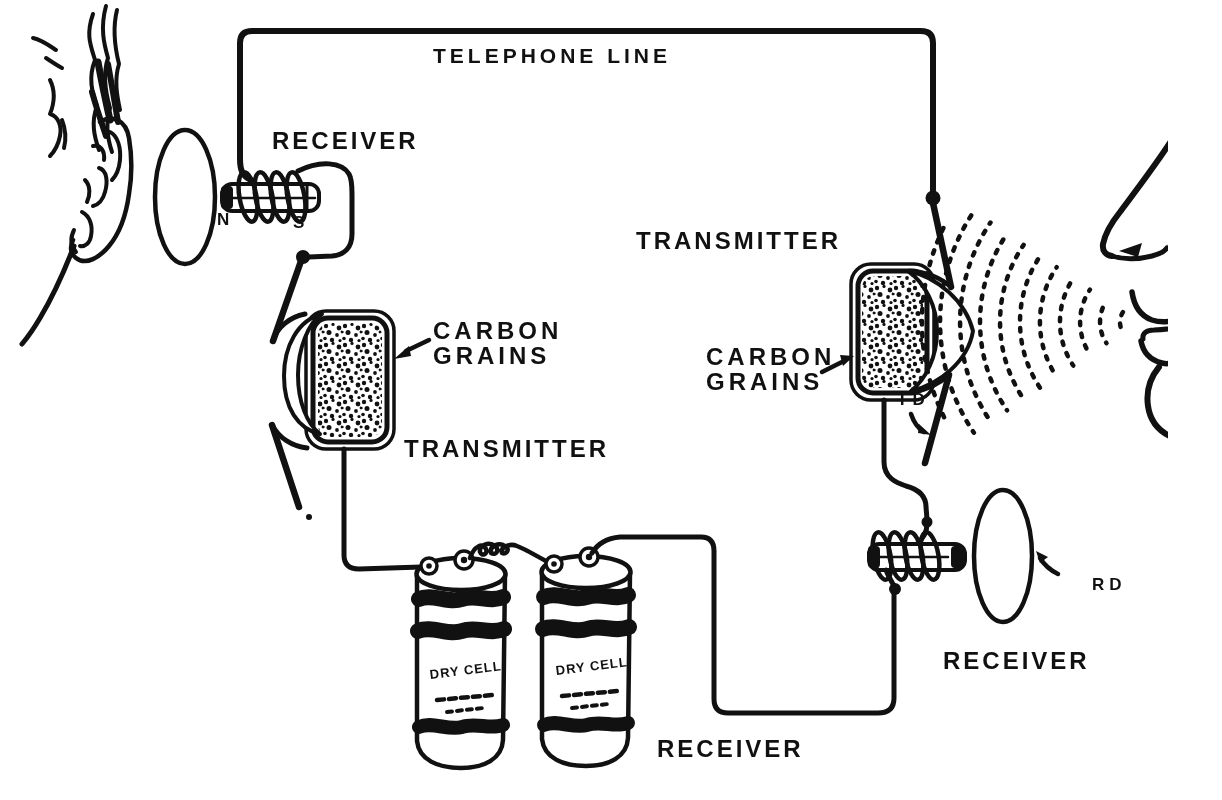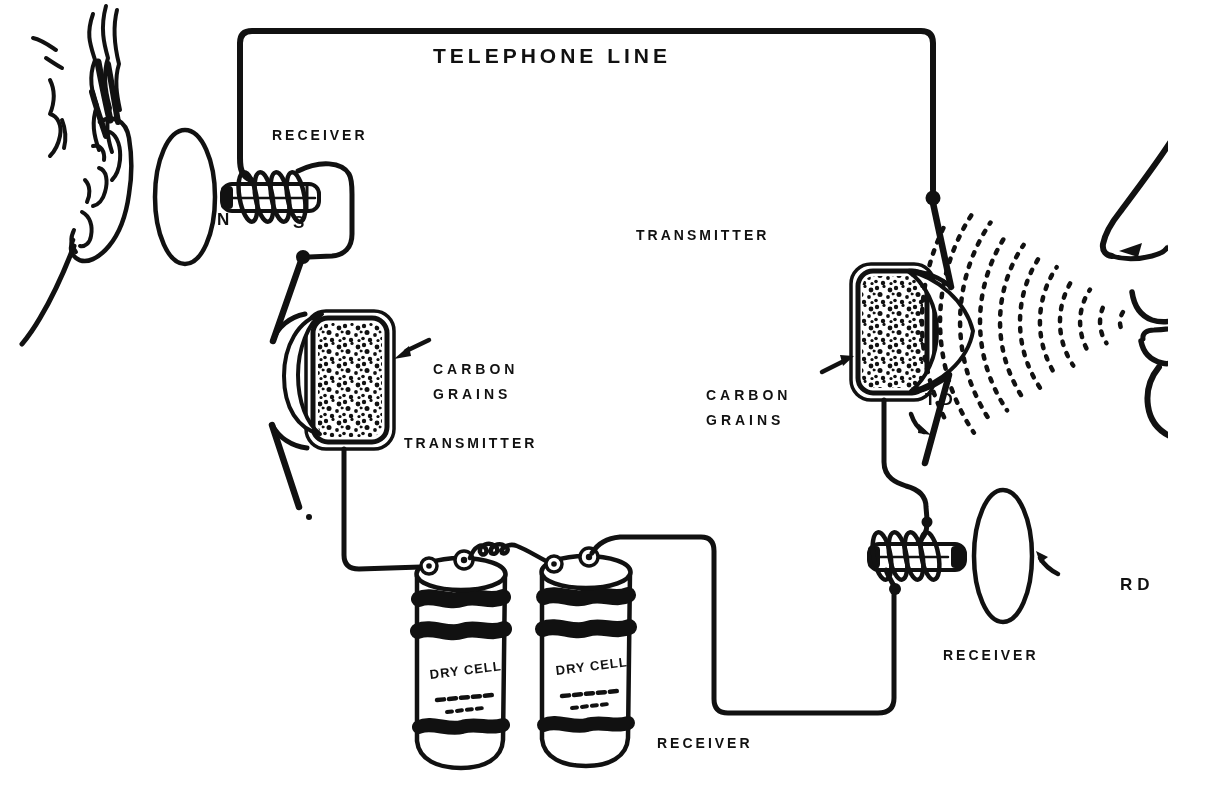--- a/index.html
+++ b/index.html
@@ -1,23 +1,23 @@
 <!DOCTYPE html>
 <html><head>
 <meta charset="utf-8">
 <style>
   html,body{margin:0;padding:0;background:#ffffff;}
   .canvas{position:relative;width:1168px;height:800px;background:#ffffff;overflow:hidden;
           font-family:"Liberation Sans",sans-serif;}
   .art{position:absolute;left:0;top:0;}
-  .lbl{position:absolute;color:#111;font-weight:700;font-size:14px;letter-spacing:3px;
+  .lbl{position:absolute;color:#111;font-weight:700;font-size:24px;letter-spacing:3px;
        white-space:nowrap;line-height:1.12;}
   .lbl.big{font-size:21px;letter-spacing:4px;}
-  .lbl.two{line-height:25px;letter-spacing:4px;margin-top:39px;}
-  .lbl.sm{font-size:17px;letter-spacing:5px;margin-left:28px;}
+  .lbl.two{line-height:25px;letter-spacing:4px;}
+  .lbl.sm{font-size:17px;letter-spacing:5px;}
   .lbl.pole{font-size:17px;letter-spacing:0;}
   .lbl.dry{font-size:13px;letter-spacing:1px;transform:rotate(-7deg);transform-origin:left top;}
 </style>
 </head>
 <body>
 
 <div class="canvas">
 
   <svg class="art" width="1222" height="800" viewBox="0 0 1222 800">
     <defs>

